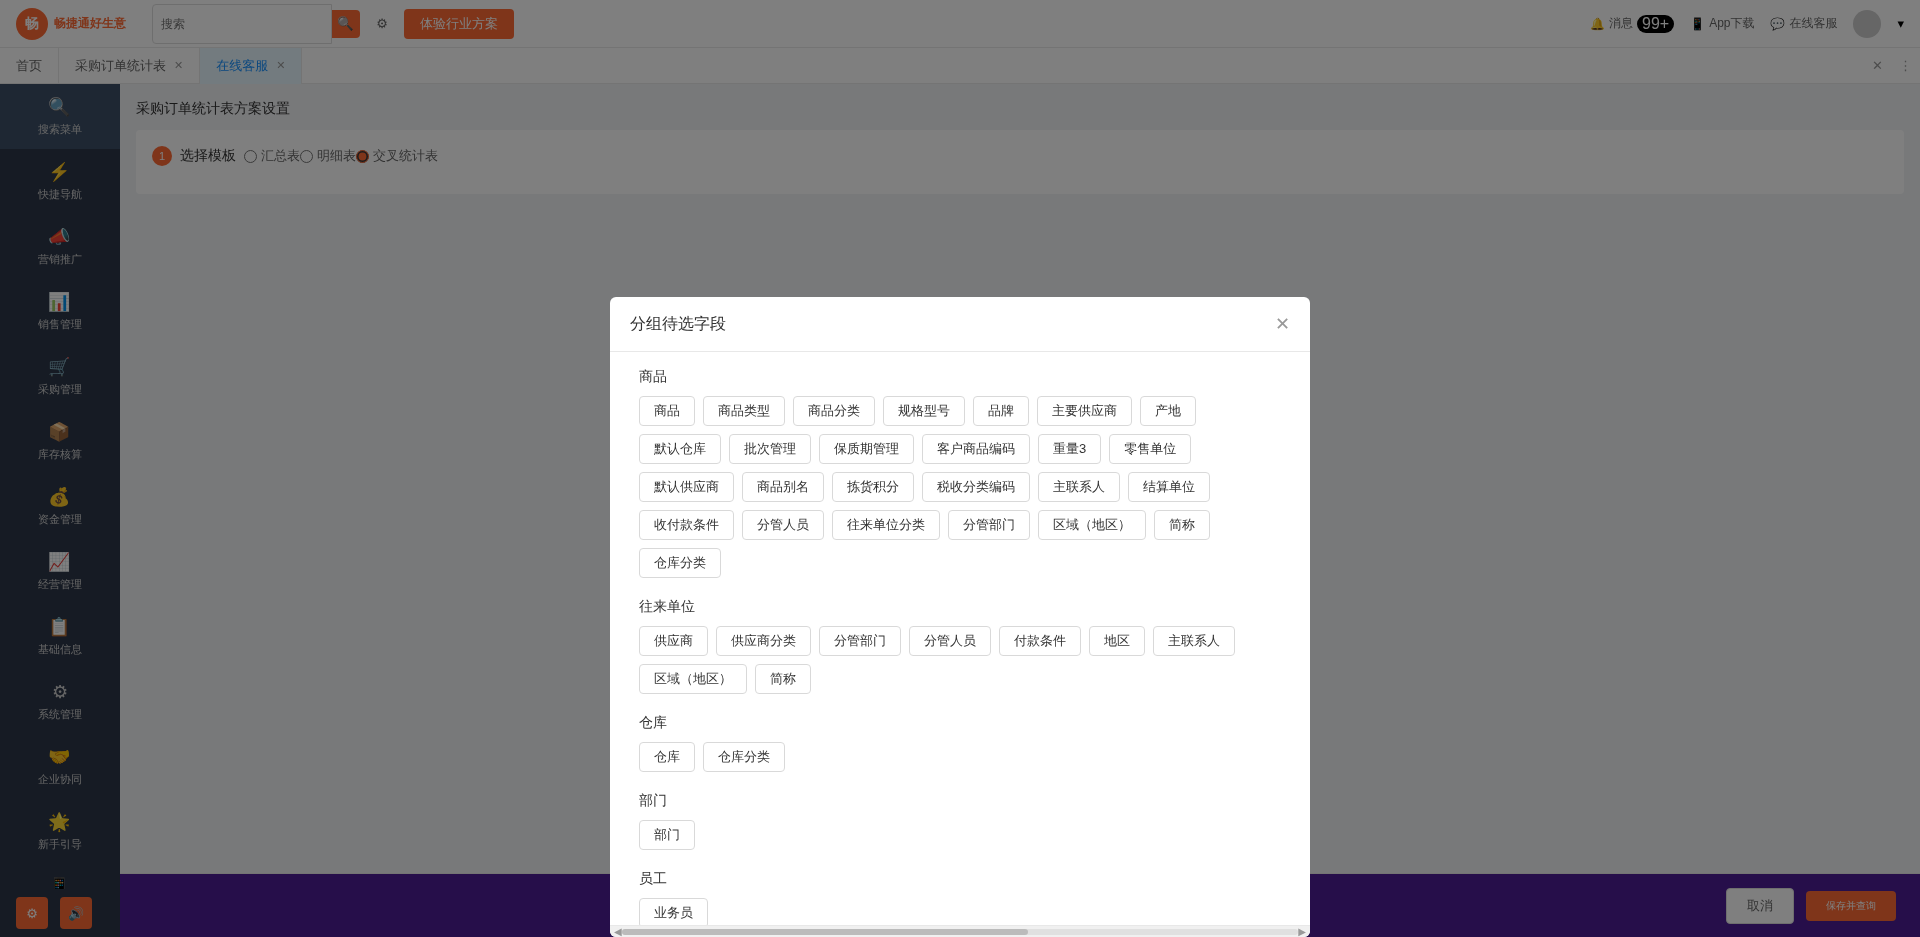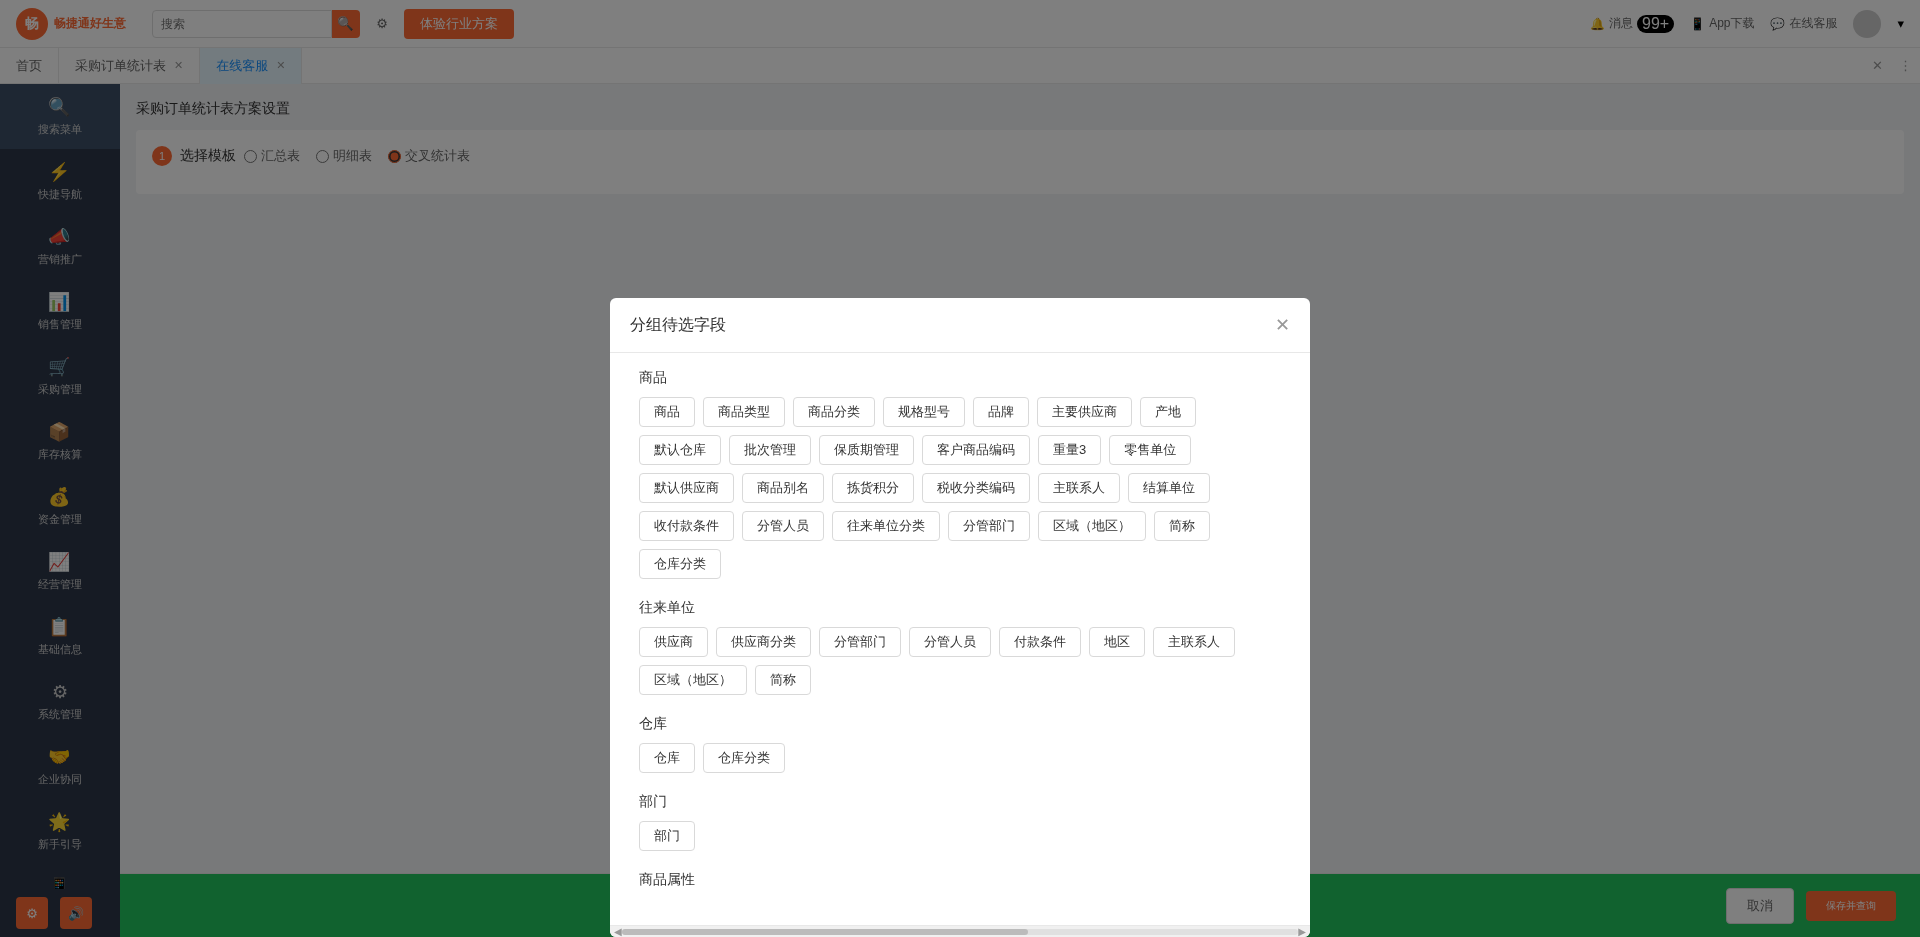--- a/index.html
+++ b/index.html
@@ -4,21 +4,21 @@
   <style>
     * { box-sizing: border-box; margin: 0; padding: 0; }
     body { font-family: 'Microsoft YaHei', Arial, sans-serif; font-size: 13px; background: #f0f2f5; overflow: hidden; width: 1920px; height: 937px; }
 
     
     .header { height: 48px; background: #fff; display: flex; align-items: center; padding: 0 16px; border-bottom: 1px solid #e8e8e8; position: relative; z-index: 10; }
     .logo { width: 120px; display: flex; align-items: center; gap: 6px; }
     .logo-icon { width: 32px; height: 32px; background: #ff6b35; border-radius: 50%; display: flex; align-items: center; justify-content: center; color: white; font-size: 14px; font-weight: bold; }
     .logo-text { color: #ff6b35; font-size: 12px; font-weight: bold; line-height: 1.2; }
     .header-search { display: flex; align-items: center; margin-left: 16px; }
-    .header-search input { width: 180px; height: 28px; border: 1px solid #ddd; border-radius: 4px 0 0 4px; padding: 0 8px; font-size: 12px; }
+    .header-search input { width: 180px; height: 40px; border: 1px solid #ddd; border-radius: 4px 0 0 4px; padding: 0 8px; font-size: 12px; }
     .header-search-btn { width: 28px; height: 28px; background: #ff6b35; border: none; border-radius: 0 4px 4px 0; color: white; cursor: pointer; display: flex; align-items: center; justify-content: center; }
     .header-settings { width: 28px; height: 28px; margin-left: 8px; display: flex; align-items: center; justify-content: center; cursor: pointer; color: #666; }
     .header-trial-btn { margin-left: 8px; background: #ff6b35; color: white; border: none; border-radius: 4px; padding: 6px 16px; cursor: pointer; font-size: 13px; }
     .header-right { margin-left: auto; display: flex; align-items: center; gap: 16px; }
     .header-right-item { display: flex; align-items: center; gap: 4px; color: #666; font-size: 12px; cursor: pointer; }
     .badge { background: #000000; color: white; border-radius: 10px; padding: 0 5px; font-size: 16px; }
     .avatar { width: 28px; height: 28px; background: #ccc; border-radius: 50%; }
 
     
     .tabs { height: 36px; background: #fff; display: flex; align-items: center; border-bottom: 1px solid #e8e8e8; padding: 0 0 0 0; }
@@ -33,30 +33,30 @@
     .sidebar-item .si-icon { font-size: 18px; }
     .sidebar-search { background: #3d4f66; }
 
     
     .main { position: absolute; left: 120px; top: 84px; right: 0; bottom: 0; background: #f0f2f5; overflow: hidden; }
     .main-inner { padding: 16px; }
     .page-title { font-size: 14px; color: #333; margin-bottom: 12px; }
     .card { background: white; border-radius: 4px; padding: 16px; margin-bottom: 12px; }
     .step-label { display: inline-flex; align-items: center; gap: 8px; font-size: 14px; color: #333; margin-bottom: 12px; }
     .step-num { width: 20px; height: 20px; background: #ff6b35; color: white; border-radius: 50%; display: flex; align-items: center; justify-content: center; font-size: 11px; }
-    .radio-group { display: flex; gap: 16px; align-items: center; }
+    .radio-group { display: flex; align-items: center; }
     .radio-item { display: flex; align-items: center; gap: 4px; color: #666; font-size: 13px; }
     .radio-item input { accent-color: #ff6b35; }
 
     
     .bottom-bar { position: absolute; bottom: 0; left: 0; right: 0; height: 48px; background: #2d3748; display: flex; align-items: center; padding: 0 16px; gap: 12px; }
     .bottom-btn { width: 32px; height: 32px; background: #ff6b35; border-radius: 4px; display: flex; align-items: center; justify-content: center; color: white; cursor: pointer; }
 
     
-    .action-bar { position: absolute; bottom: 0; right: 0; height: 64px; background: #22c55e; width: calc(1920px - 120px); display: flex; align-items: center; justify-content: flex-end; padding: 0 24px; gap: 12px; border-top: 1px solid #e8e8e8; }
+    .action-bar { position: absolute; bottom: 0; right: 0; height: 64px; background: #4c1d95; width: calc(1920px - 120px); display: flex; align-items: center; justify-content: flex-end; padding: 0 24px; gap: 12px; border-top: 1px solid #e8e8e8; }
     .btn-cancel { padding: 8px 20px; border: 1px solid #ddd; background: white; border-radius: 4px; cursor: pointer; font-size: 13px; color: #666; }
     .btn-save { padding: 8px 20px; background: #ff6b35; border: none; border-radius: 4px; cursor: pointer; font-size: 10px; color: white; }
 
     
     .overlay { position: fixed; top: 0; left: 0; right: 0; bottom: 0; background: rgba(0,0,0,0.5); z-index: 100; display: flex; align-items: flex-end; justify-content: center; padding-top: 80px; }
 
     
     .modal { background: white; border-radius: 6px; width: 700px; max-height: 640px; display: flex; flex-direction: column; position: relative; }
     .modal-header { padding: 16px 20px; border-bottom: 1px solid #e8e8e8; display: flex; align-items: center; justify-content: space-between; flex-shrink: 0; }
     .modal-title { font-size: 16px; color: #333; font-weight: 500; }
@@ -291,20 +291,26 @@
         </div>
       </div>
 
       <div class="field-section">
         <div class="field-section-title">部门</div>
         <div class="field-tags">
           <span class="field-tag">部门</span>
         </div>
       </div>
 
+      <div class="field-section">
+        <div class="field-section-title">员工</div>
+        <div class="field-tags">
+          <span class="field-tag">业务员</span>
+        </div>
+      </div>
 
       <div class="field-section">
         <div class="field-section-title">商品属性</div>
 
       </div>
 
     </div>
 
     <div class="modal-scrollbar">
       <div class="hscroll-arrows">

